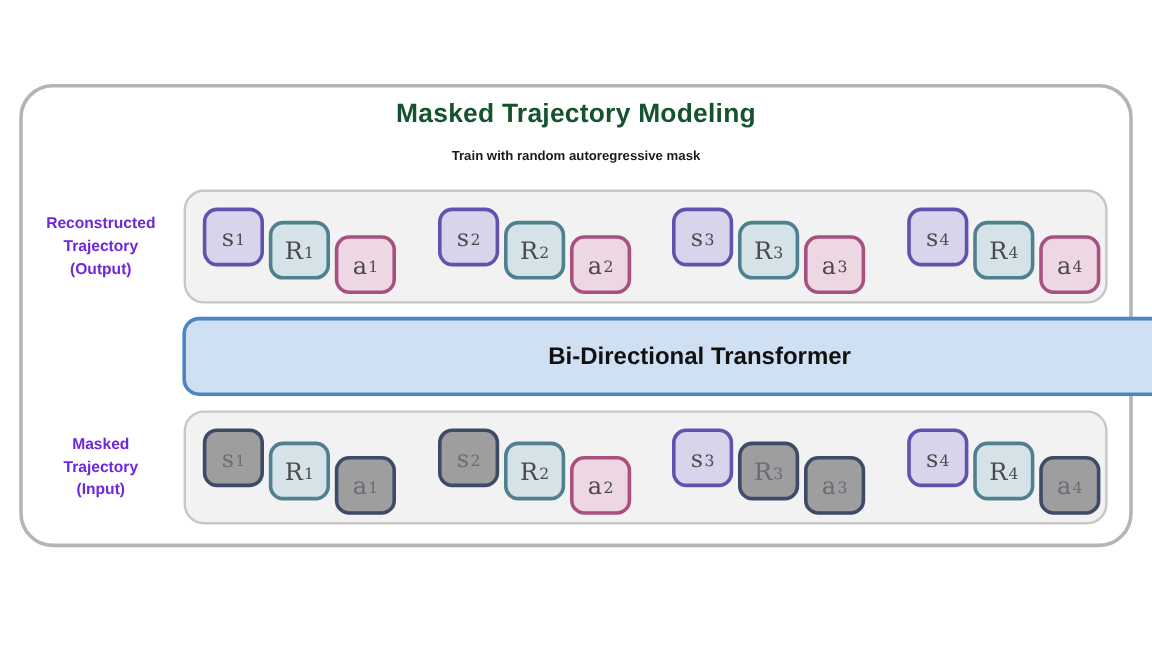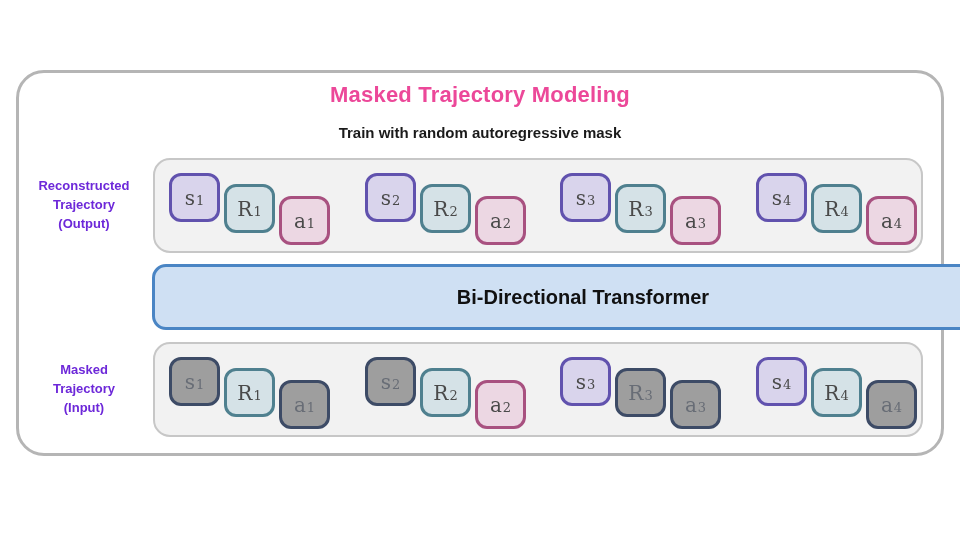--- a/index.html
+++ b/index.html
@@ -29,30 +29,30 @@
     box-sizing: border-box;
   }
   .title {
     position: absolute;
     left: 16px;
     top: 82px;
     width: 928px;
     text-align: center;
     font-size: 22px;
     font-weight: 700;
-    color: #ec4899;
+    color: #14532d;
     letter-spacing: 0.2px;
   }
   .subtitle {
     position: absolute;
     left: 16px;
     top: 124px;
     width: 928px;
     text-align: center;
-    font-size: 15px;
+    font-size: 11px;
     font-weight: 600;
     color: #1a1a1a;
   }
   .row-label {
     position: absolute;
     left: 18px;
     width: 132px;
     height: 95px;
     display: flex;
     align-items: center;

